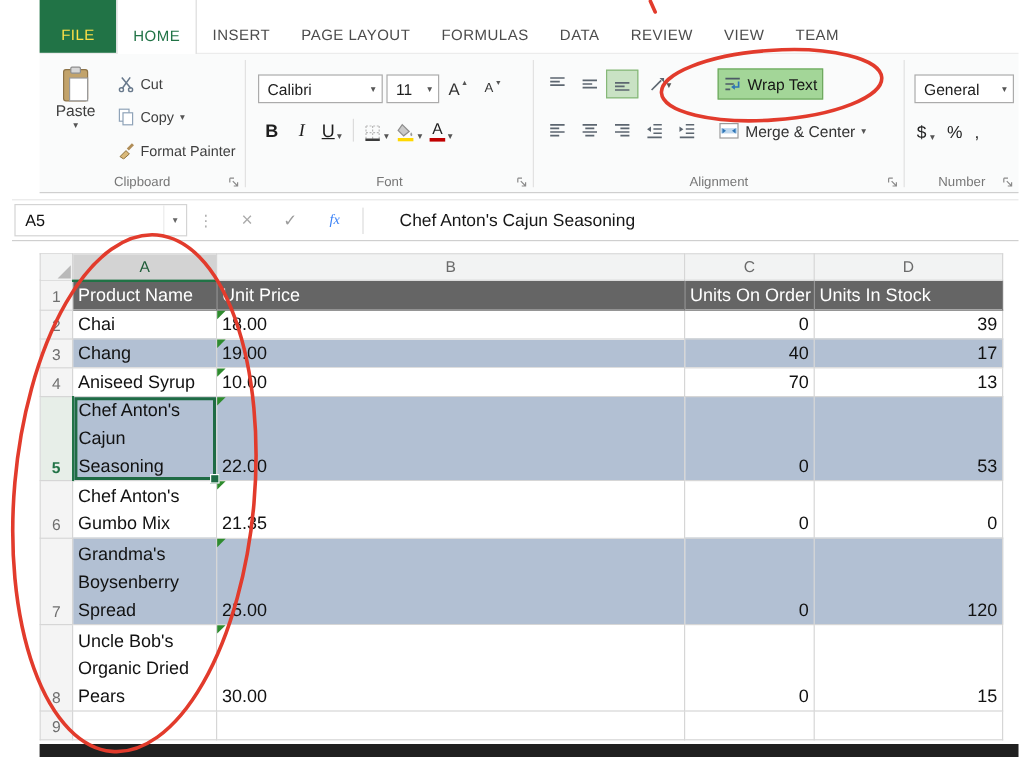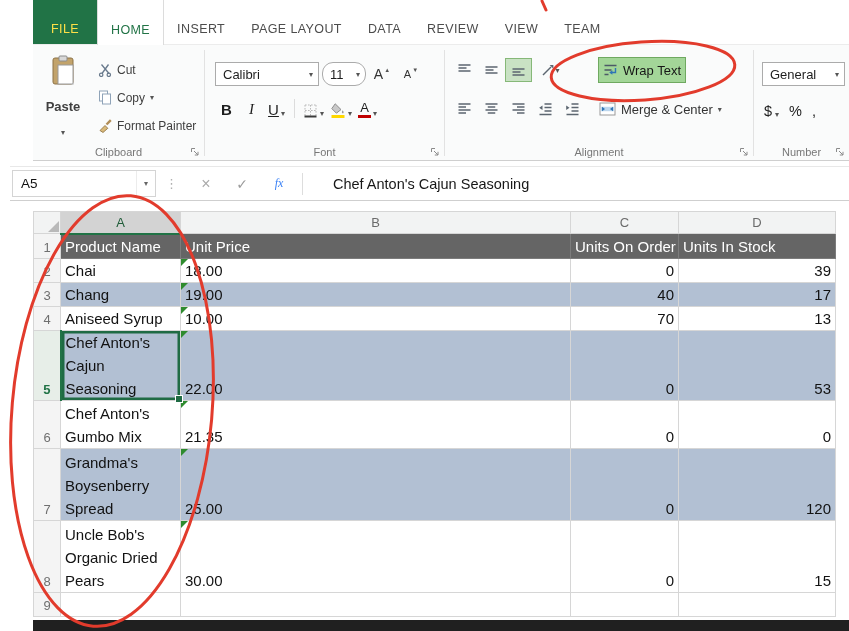--- a/index.html
+++ b/index.html
@@ -19,33 +19,33 @@
   .ribbon { position:absolute; top:45px; left:33px; right:0; height:116px; background:#fafbfb; border-bottom:1px solid #cfcfcf; display:flex; z-index:1; }
   .gsep { width:1px; background:#e2e2e2; margin:5px 0 4px; }
   .group { position:relative; height:100%; }
   .g-label { position:absolute; bottom:2px; left:0; right:0; text-align:center; font-size:11px; color:#777; }
   .launcher { position:absolute; bottom:3px; right:4px; line-height:0; }
   .caret,.dd { font-size:8px; color:#555; }
 
   
   .g-clip { width:171px; padding:8px 2px 17px 4px; }
   .g-clip .g-content { display:flex; }
-  .paste { width:52px; display:flex; flex-direction:column; align-items:center; gap:14px; padding-top:2px;font-weight:bold; }
+  .paste { width:52px; display:flex; flex-direction:column; align-items:center; gap:0; padding-top:2px; }
   .plabel { font-size:13px; color:#3f3f3f; }
   .cstack { display:flex; flex-direction:column; gap:3px; margin-left:6px; padding-top:4px; }
   .sbtn { display:flex; align-items:center; gap:5px; height:25px; padding:0 3px; font-size:12px; color:#3f3f3f; white-space:nowrap; }
   .icon { line-height:0; display:inline-block; }
 
   
   .g-font { width:239px; padding:17px 6px 17px 10px; }
   .f-row { display:flex; align-items:center; gap:3px; }
   .f-row.r2 { margin-top:10px; gap:2px; }
   .combo { height:24px; background:#fff; border:1px solid #ababab; display:flex; align-items:center; justify-content:space-between; padding:0 5px 0 7px; font-size:13px; color:#1e1e1e; }
   .combo.namec { width:104px; }
-  .combo.sizec { width:44px;border-radius:11px; }
+  .combo.sizec { width:44px; }
   .combo.general { width:86px; }
   .tbtn { height:24px; min-width:26px; display:flex; align-items:center; justify-content:center; color:#333; }
   .ga { font-size:14px; } .ga.sm { font-size:11px; }
   .gt { font-size:6px; color:#555; margin:-8px 0 0 1px; }
   .fbtn { height:24px; min-width:23px; display:flex; align-items:flex-end; justify-content:center; gap:2px; padding:0 2px 2px; font-size:15px; color:#1e1e1e; position:relative; }
   .fbtn.bold { font-weight:700; }
   .fbtn.ital { font-family:"Liberation Serif","DejaVu Serif",serif; font-style:italic; }
   .fbtn .u { text-decoration:underline; }
   .msep { width:1px; height:19px; background:#dcdcdc; margin:0 4px; align-self:center; }
   .colstack { display:flex; flex-direction:column; align-items:center; line-height:1; }
@@ -108,20 +108,21 @@
 </head>
 <body>
 
 <div class="stage">
 
   <div class="tabs">
     <div class="tab file">FILE</div>
     <div class="tab active">HOME</div>
     <div class="tab">INSERT</div>
     <div class="tab">PAGE LAYOUT</div>
+    <div class="tab">FORMULAS</div>
     <div class="tab">DATA</div>
     <div class="tab">REVIEW</div>
     <div class="tab">VIEW</div>
     <div class="tab">TEAM</div>
   </div>
 
   <div class="ribbon">
 
     <div class="group g-clip">
       <div class="g-content">

